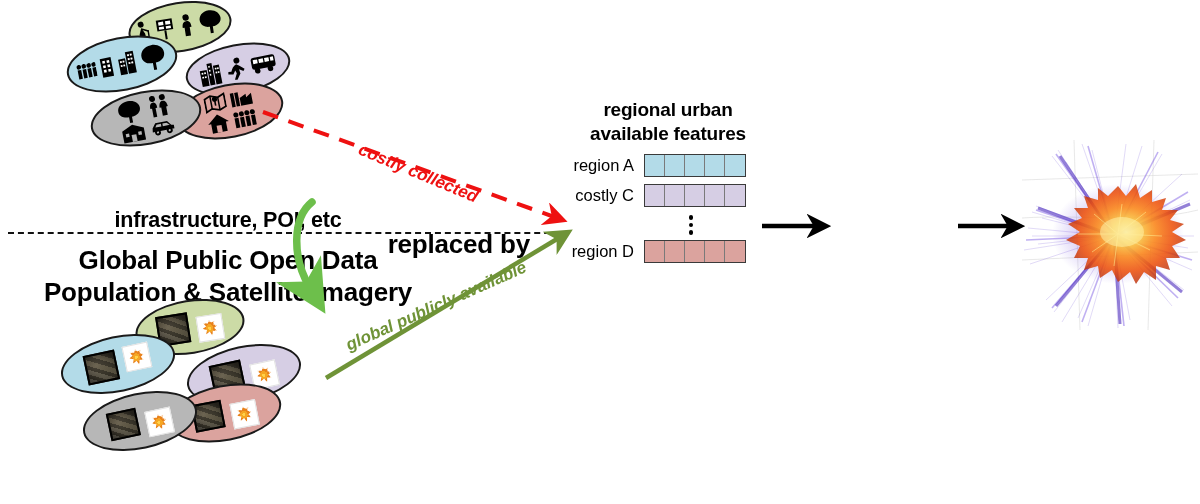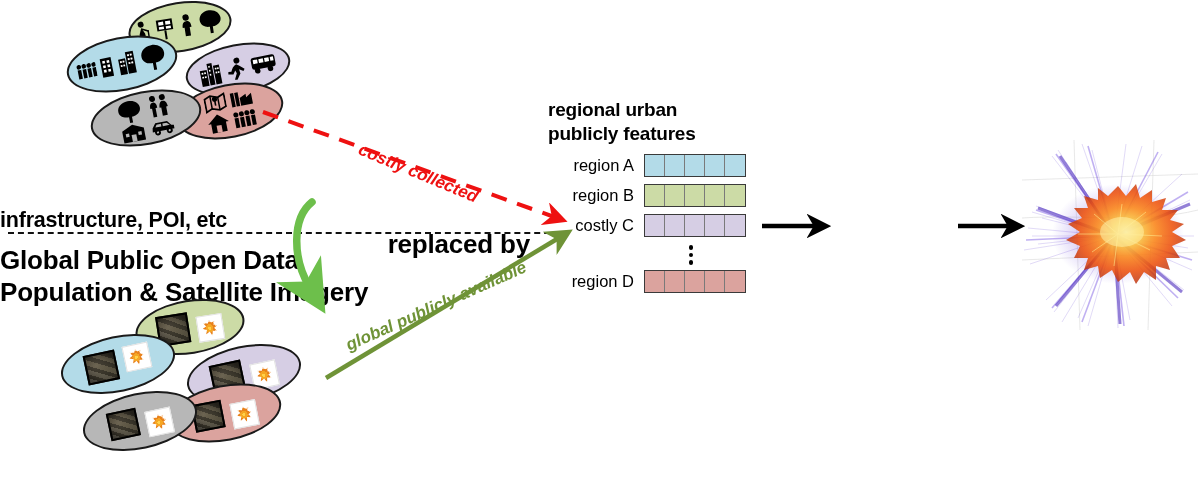--- a/index.html
+++ b/index.html
@@ -17,20 +17,21 @@
     height: 504px;
     background: #ffffff;
     overflow: hidden;
   }
   .abs { position: absolute; }
 
   
   .blocklabel {
     font-weight: bold;
     color: #000000;
+    text-align: center;
     line-height: 1.22;
     white-space: pre-line;
     letter-spacing: -0.2px;
   }
   #hard-label {
     left: 0px; top: 155px; width: 456px;
     font-size: 21.5px;
   }
   #global-label {
     left: 0px; top: 245px; width: 456px;
@@ -437,45 +438,35 @@
       <marker id="mk-green" markerWidth="6" markerHeight="6" refX="3.2" refY="3" orient="auto">
         <path d="M0,0 L6,3 L0,6 L1.8,3 Z" fill="#6f9337"></path>
       </marker>
     </defs>
     <line x1="6" y1="152" x2="242" y2="10" stroke="#6f9337" stroke-width="4.5" marker-end="url(#mk-green)"></line>
   </svg>
 
   <div class="abs arrow-label" id="lbl-costly">costly collected</div>
   <div class="abs arrow-label" id="lbl-global">global publicly available</div>
 
-  <div class="abs blocklabel" id="features-title"><span>regional urban</span><br><span>publicly features</span></div>
+  <div class="abs blocklabel" id="features-title"><span>regional urban</span><br><span>available features</span></div>
 
   <div class="abs" id="feature-matrix">
 
     <div class="feat-row">
       <span class="feat-name">region A</span>
       <span class="feat-cells" style="background:#b3dbe8;">
         <span class="feat-cell"></span>
         <span class="feat-cell"></span>
         <span class="feat-cell"></span>
         <span class="feat-cell"></span>
         <span class="feat-cell"></span>
       </span>
     </div>
 
-    <div class="feat-row">
-      <span class="feat-name">region B</span>
-      <span class="feat-cells" style="background:#ccdba6;">
-        <span class="feat-cell"></span>
-        <span class="feat-cell"></span>
-        <span class="feat-cell"></span>
-        <span class="feat-cell"></span>
-        <span class="feat-cell"></span>
-      </span>
-    </div>
 
     <div class="feat-row">
       <span class="feat-name">costly C</span>
       <span class="feat-cells" style="background:#d6cee4;">
         <span class="feat-cell"></span>
         <span class="feat-cell"></span>
         <span class="feat-cell"></span>
         <span class="feat-cell"></span>
         <span class="feat-cell"></span>
       </span>

